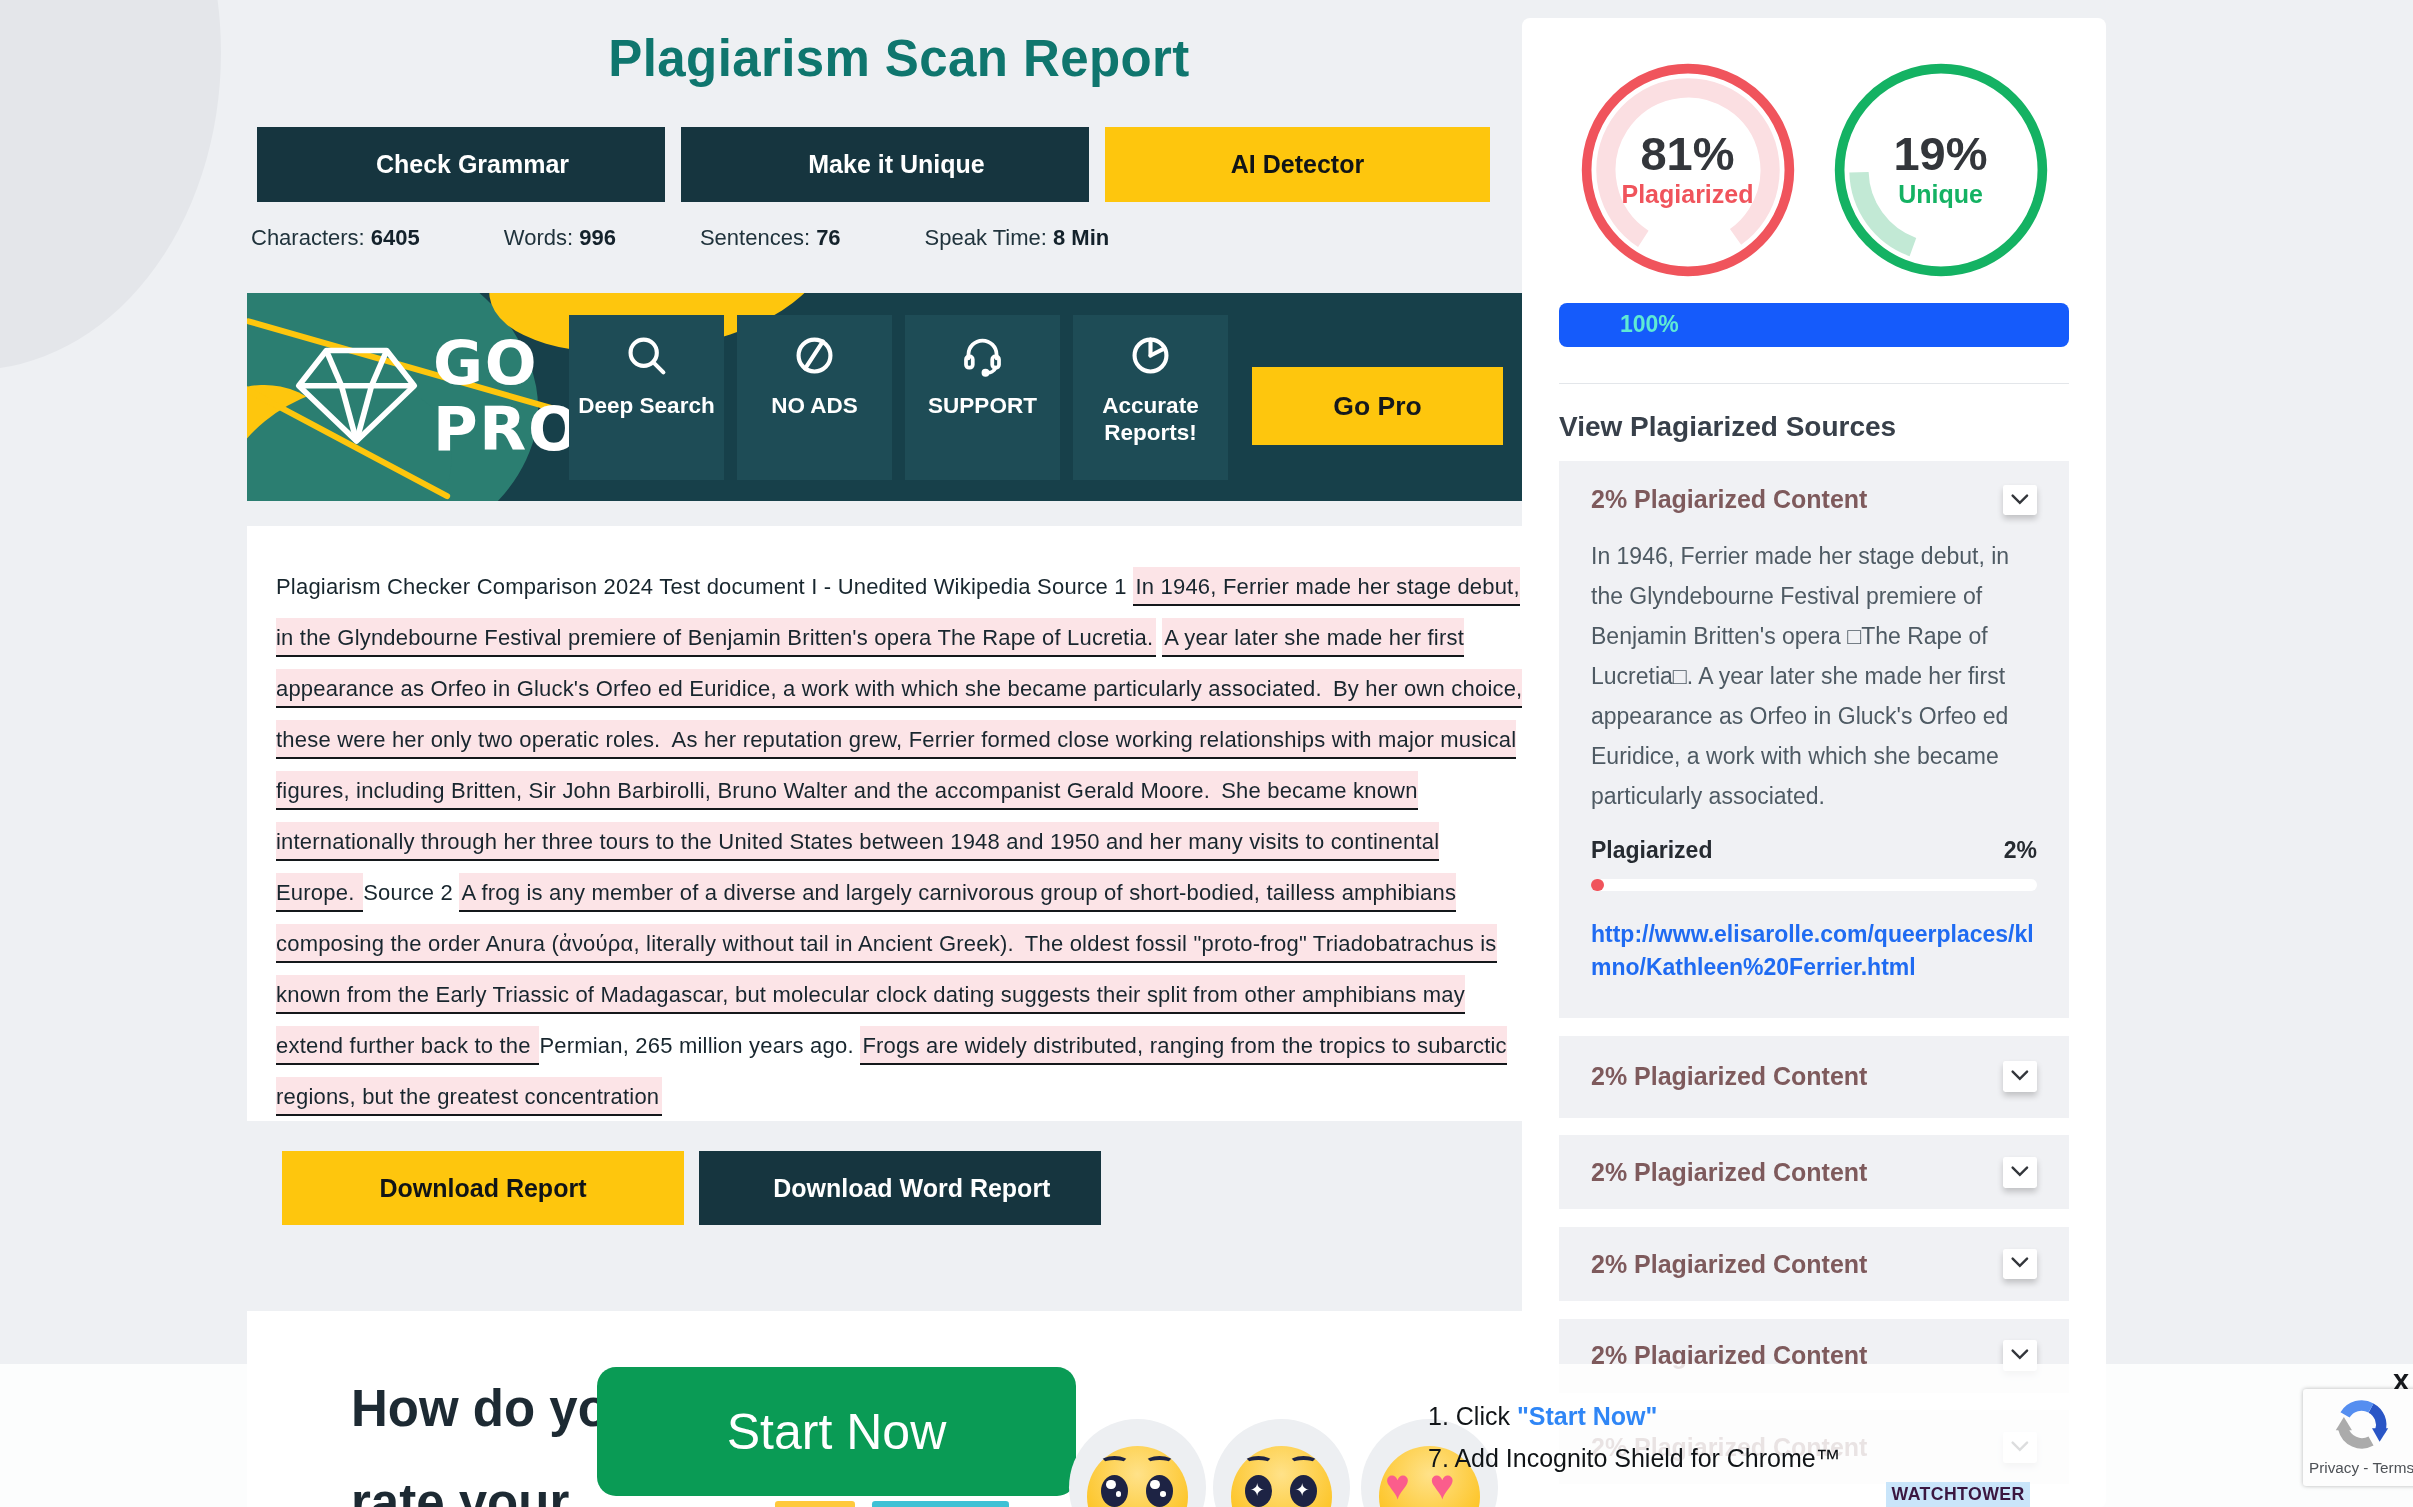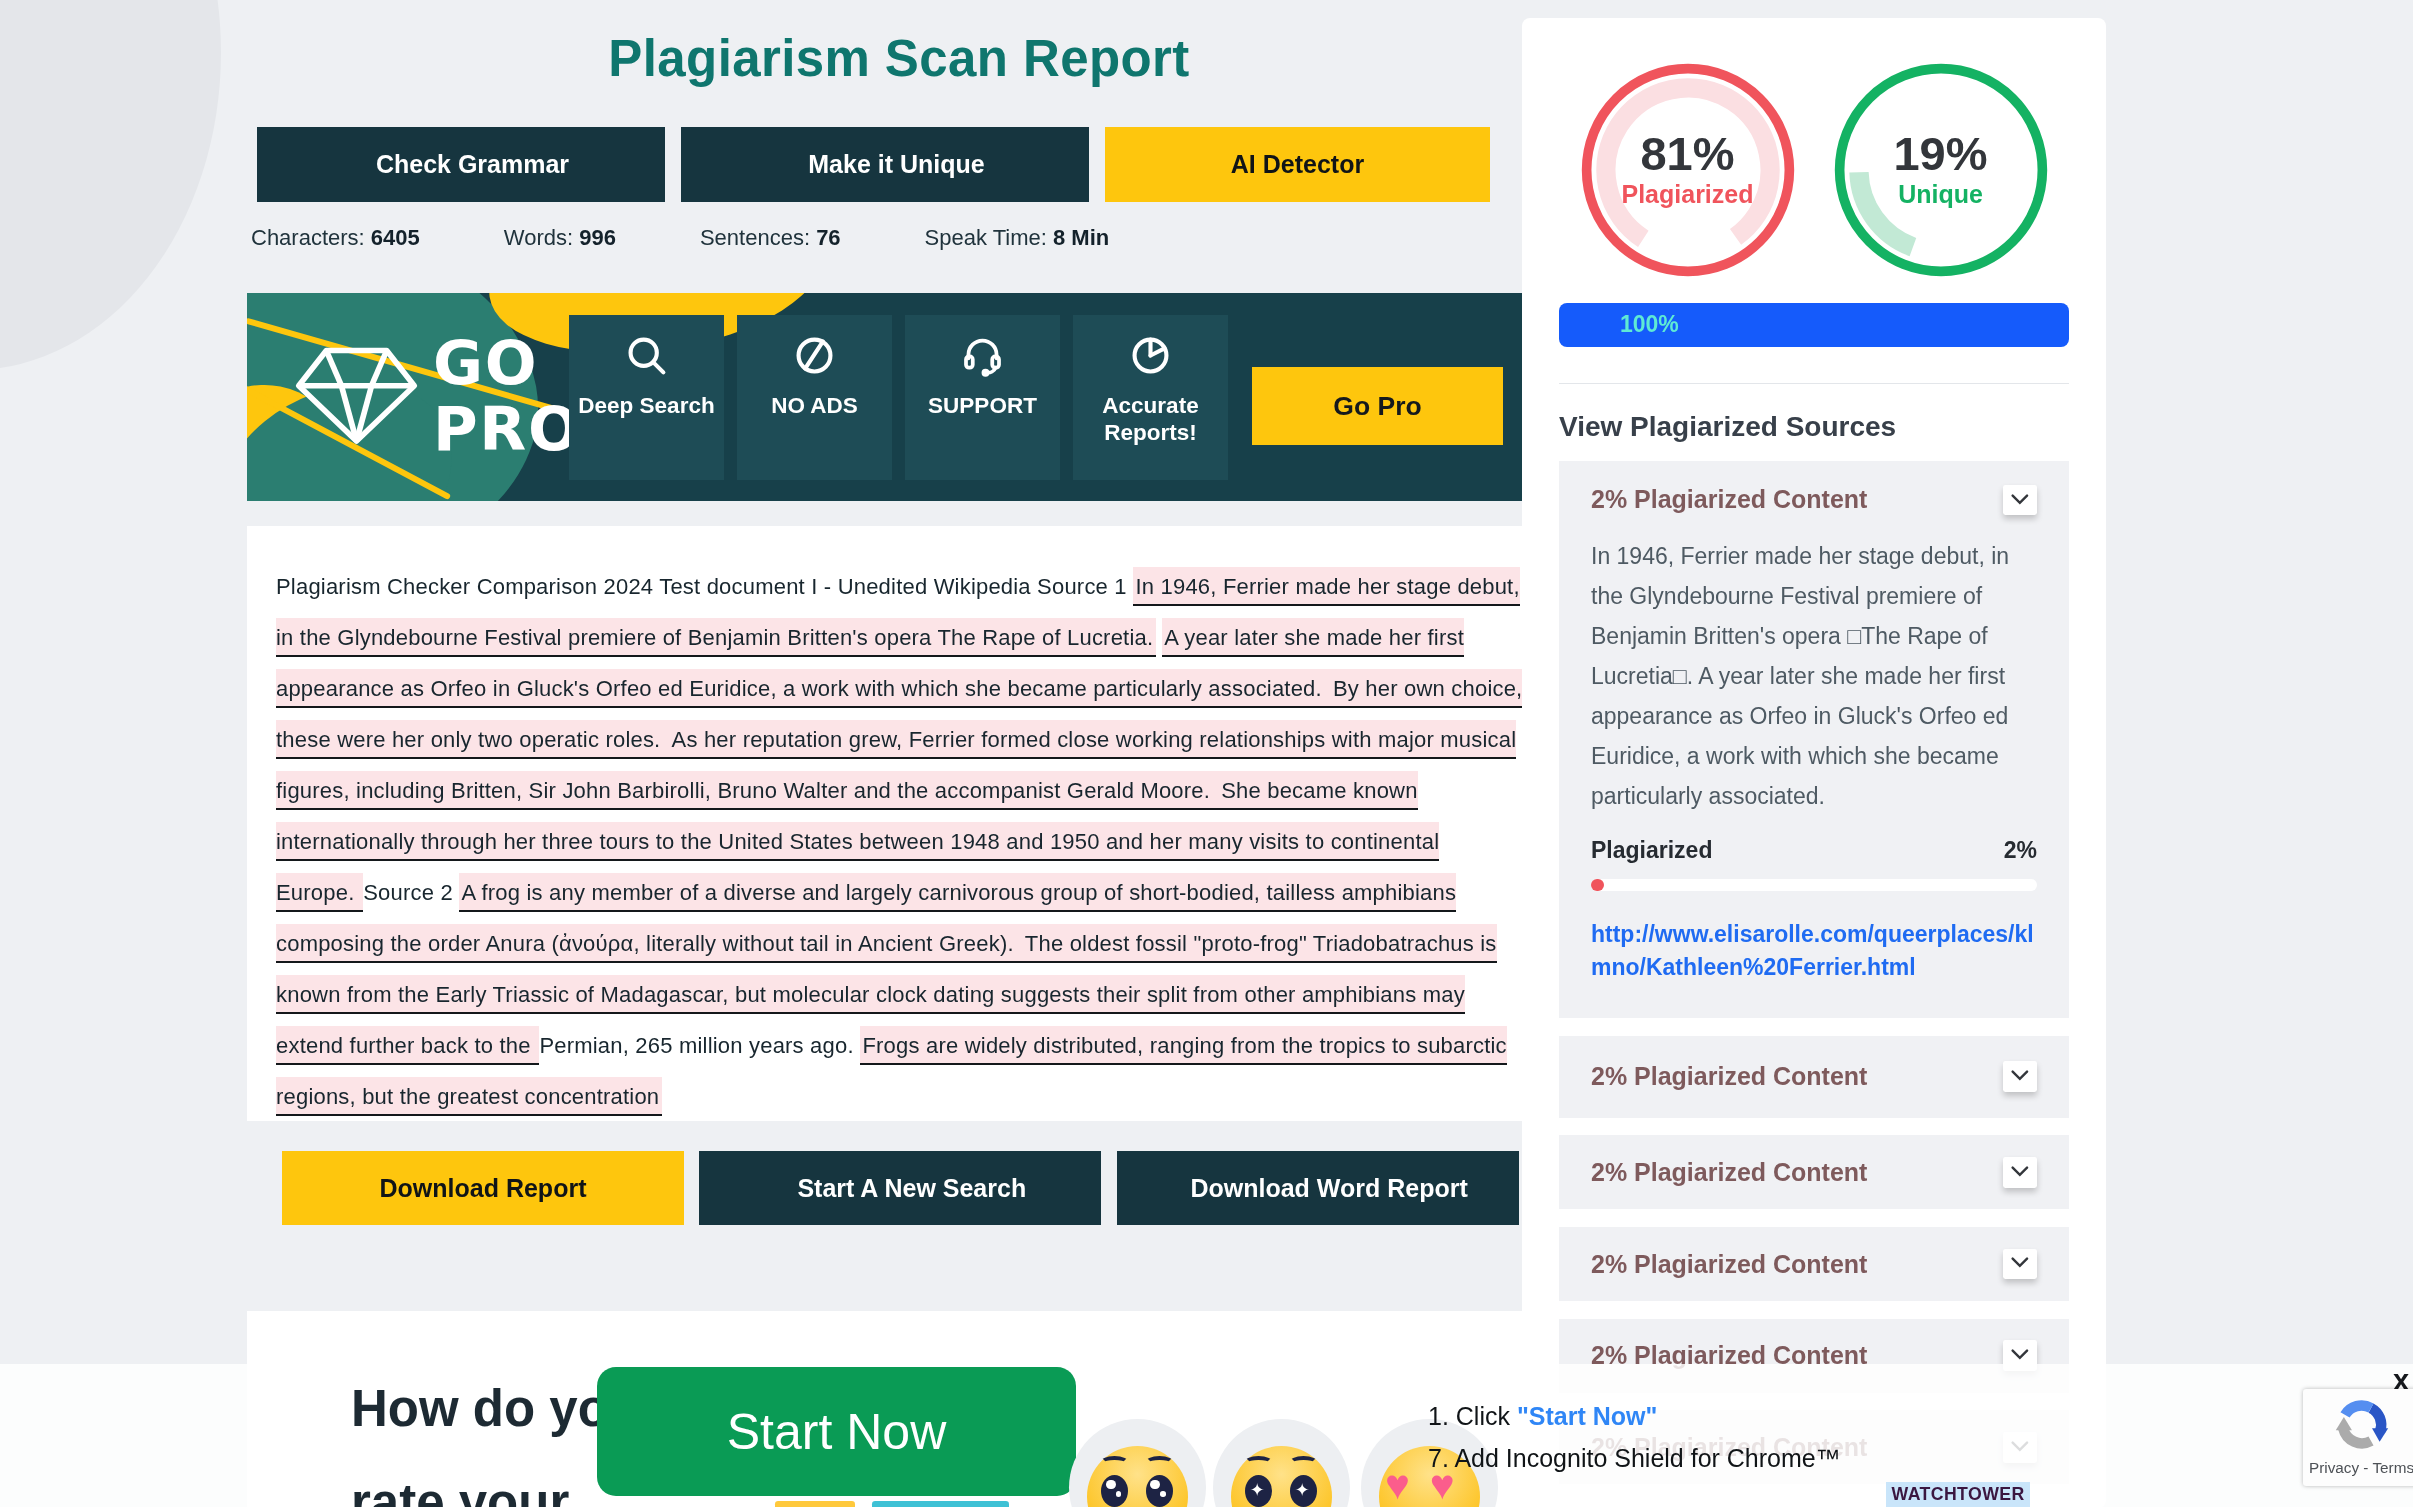--- a/index.html
+++ b/index.html
@@ -173,21 +173,20 @@
   </div>
 
   <div class="doc-panel">
     <div class="doc-text" id="doc-text"><span>Plagiarism Checker Comparison 2024 Test document I - Unedited Wikipedia Source 1  </span><span class="run-hl">In 1946, Ferrier made her stage debut, in the Glyndebourne Festival premiere of Benjamin Britten's opera The Rape of Lucretia.</span><span>  </span><span class="run-hl"> A year later she made her first appearance as Orfeo in Gluck's Orfeo ed Euridice, a work with which she became particularly associated. </span><span>  </span><span class="run-hl"> By her own choice, these were her only two operatic roles. </span><span>  </span><span class="run-hl"> As her reputation grew, Ferrier formed close working relationships with major musical figures, including Britten, Sir John Barbirolli, Bruno Walter and the accompanist Gerald Moore. </span><span>  </span><span class="run-hl"> She became known internationally through her three tours to the United States between 1948 and 1950 and her many visits to continental Europe. </span><span> Source 2 </span><span class="run-hl"> A frog is any member of a diverse and largely carnivorous group of short-bodied, tailless amphibians composing the order Anura (ἀνούρα, literally without tail in Ancient Greek). </span><span>  </span><span class="run-hl"> The oldest fossil "proto-frog" Triadobatrachus is known from the Early Triassic of Madagascar, but molecular clock dating suggests their split from other amphibians may extend further back to the </span><span> Permian, 265 million years ago. </span><span class="run-hl"> Frogs are widely distributed, ranging from the tropics to subarctic regions, but the greatest concentration</span></div>
     <div class="doc-scroll-track"></div>
     <div class="doc-scroll-thumb"></div>
   </div>
 
   <div class="action-row" id="action-row">
       <button class="btn action-btn btn-yellow">Download Report</button>
-      <button class="btn action-btn btn-dark">Start A New Search</button>
       <button class="btn action-btn btn-dark">Download Word Report</button>
     </div>
 
   <div class="sidebar">
     <div class="rings">
       <div class="ring">
         <svg width="214" height="214" viewBox="0 0 266 266">
           <circle cx="133" cy="133" r="126" fill="none" stroke="#f0545c" stroke-width="12"></circle>
           <circle cx="133" cy="133" r="102" fill="none" stroke="#fbdfe2" stroke-width="24" pathLength="100" stroke-dasharray="81 19" transform="rotate(123 133 133)"></circle>
         </svg>

